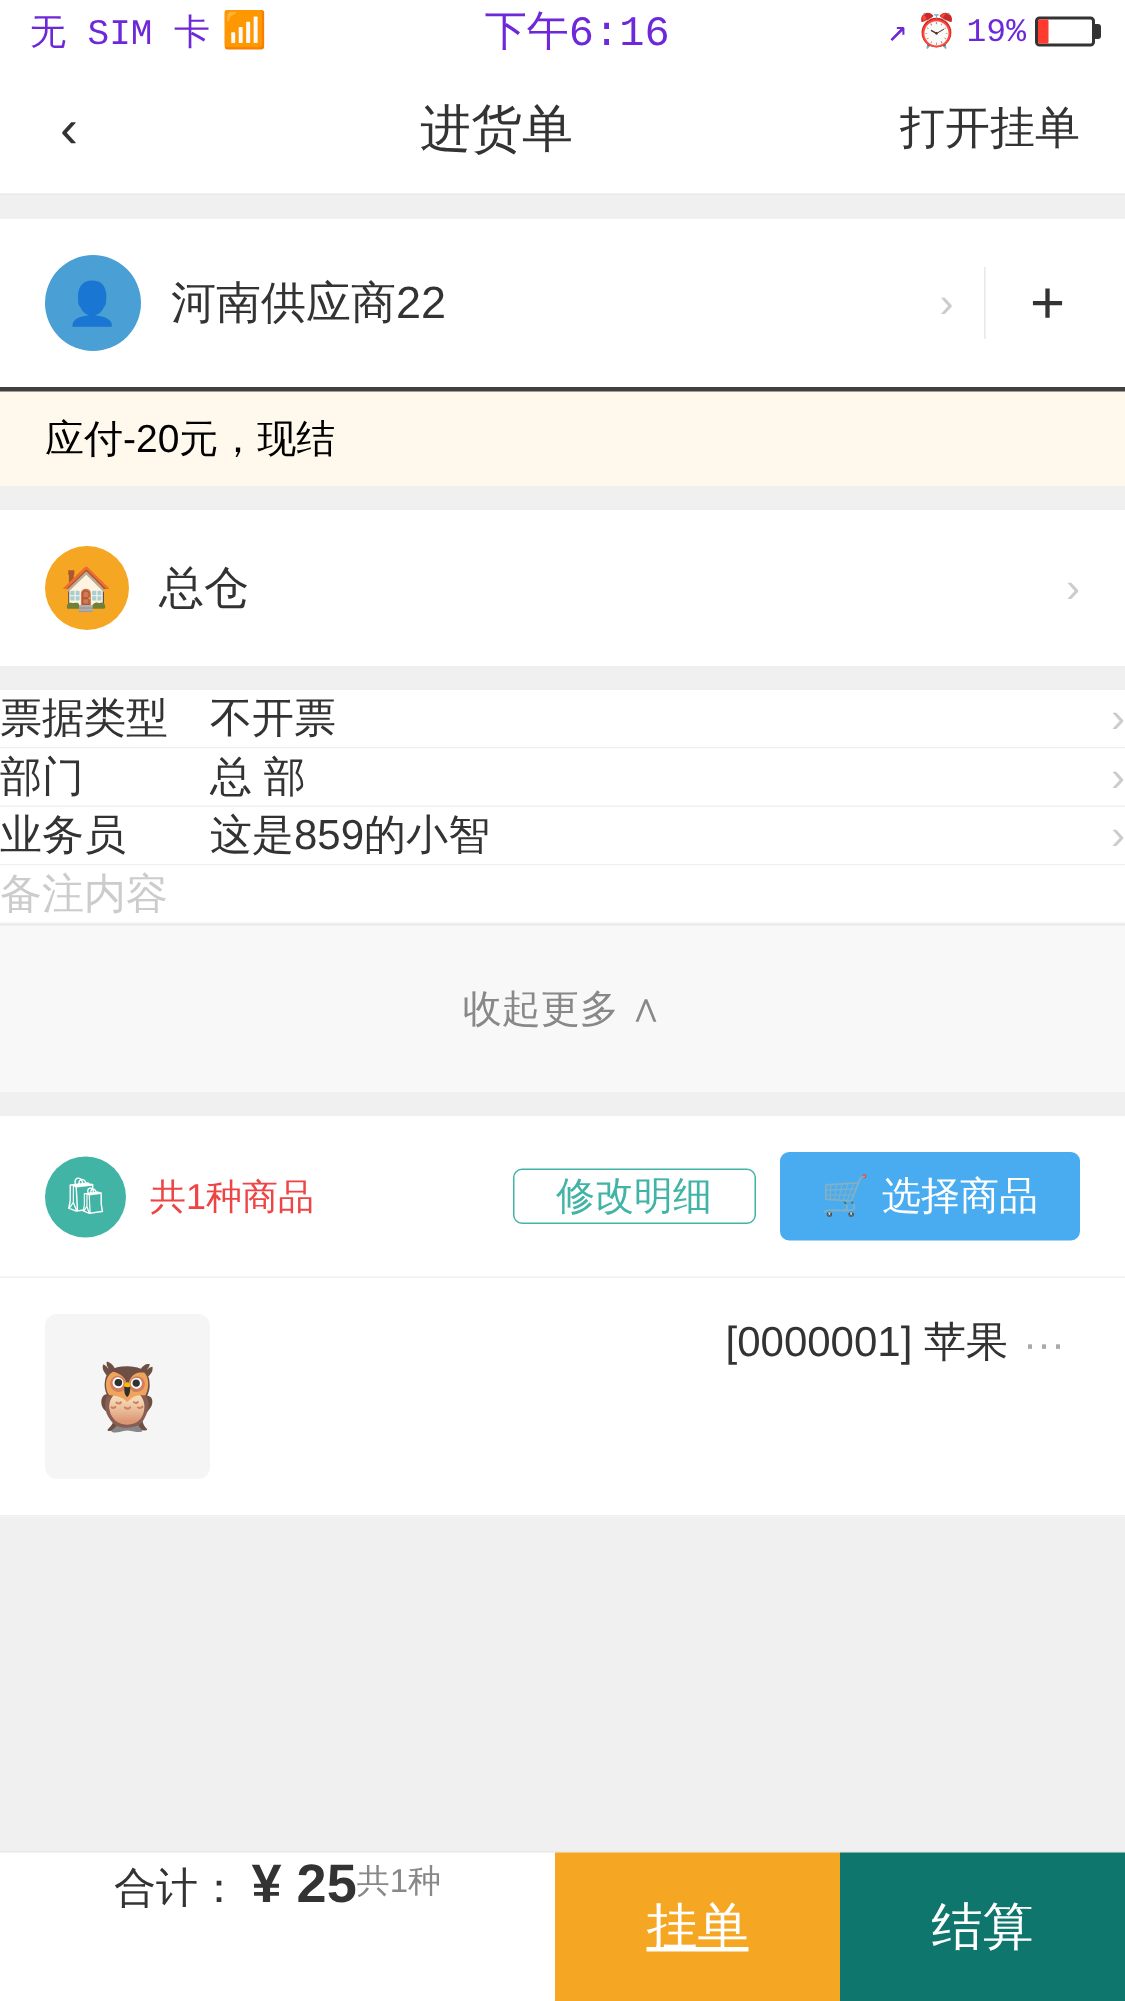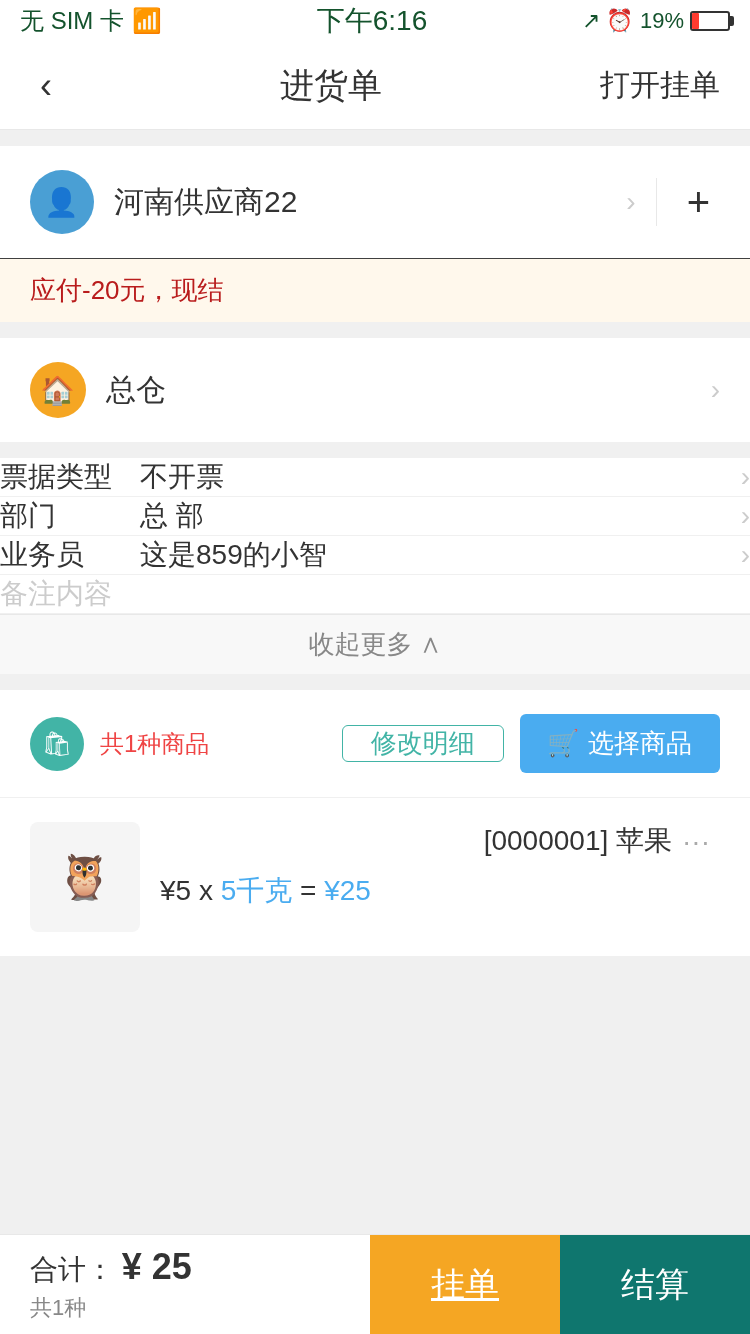--- a/index.html
+++ b/index.html
@@ -15,21 +15,22 @@
 
     
     .status-bar {
       height: 42px;
       background: #fff;
       display: flex;
       align-items: center;
       justify-content: space-between;
       padding: 0 20px;
       font-size: 24px;
-      color: #14532d;
+      color: #6d28d9;
+      font-family: Liberation Mono, monospace;
     }
     .status-left { display: flex; align-items: center; gap: 8px; }
     .status-center { font-size: 28px; font-weight: 500; }
     .status-right { display: flex; align-items: center; gap: 6px; font-size: 22px; }
     .battery {
       width: 40px;
       height: 20px;
       border: 2px solid #333;
       border-radius: 3px;
       position: relative;
@@ -133,22 +134,22 @@
       color: #333;
       cursor: pointer;
       padding: 0 10px;
     }
 
     
     .notice-bar {
       background: #fff8ec;
       padding: 14px 30px;
       font-size: 26px;
-      color: #b91c1c;
-      border-top: 1px solid #404040;
+      color: #000000;
+      border-top: 3px solid #404040;
     }
 
     
     .form-row {
       display: flex;
       align-items: center;
       background: #fff;
       border-bottom: 1px solid #f0f0f0;
       cursor: pointer;
     }
@@ -192,21 +193,21 @@
       font-size: 30px;
       color: #333;
     }
 
     
     .collapse-row {
       background: #f8f8f8;
       display: flex;
       align-items: center;
       justify-content: center;
-      padding: 12px;
+      padding: 38px;
       font-size: 26px;
       color: #888;
       cursor: pointer;
       border-top: 1px solid #e8e8e8;
     }
 
     
     .products-card {
       background: #fff;
       margin-top: 16px;
@@ -314,21 +315,21 @@
       bottom: 0;
       width: 750px;
       height: 100px;
       display: flex;
       background: #fff;
       border-top: 1px solid #e8e8e8;
     }
     .bottom-total {
       flex: 1;
       display: flex;
-      flex-direction: column;
+      flex-direction: row;
       justify-content: center;
       padding: 0 30px;
     }
     .total-amount {
       font-size: 36px;
       font-weight: bold;
       color: #333;
       display: inline-block;
     }
     .total-count {
@@ -461,27 +462,20 @@
         <span>选择商品</span>
       </button>
     </div>
 
     <div class="product-item">
       <div class="product-thumb">
         <span class="owl-logo">🦉</span>
       </div>
       <div class="product-info">
         <div class="product-name">[0000001] 苹果</div>
-        <div class="product-price">
-          <span>¥5</span>
-          <span> x </span>
-          <span class="blue">5千克</span>
-          <span> = </span>
-          <span class="blue">¥25</span>
-        </div>
       </div>
       <span class="product-more">···</span>
     </div>
   </div>
 
   <div class="page-bottom-pad"></div>
 </div>
 
 <div class="bottom-bar">
   <div class="bottom-total">

